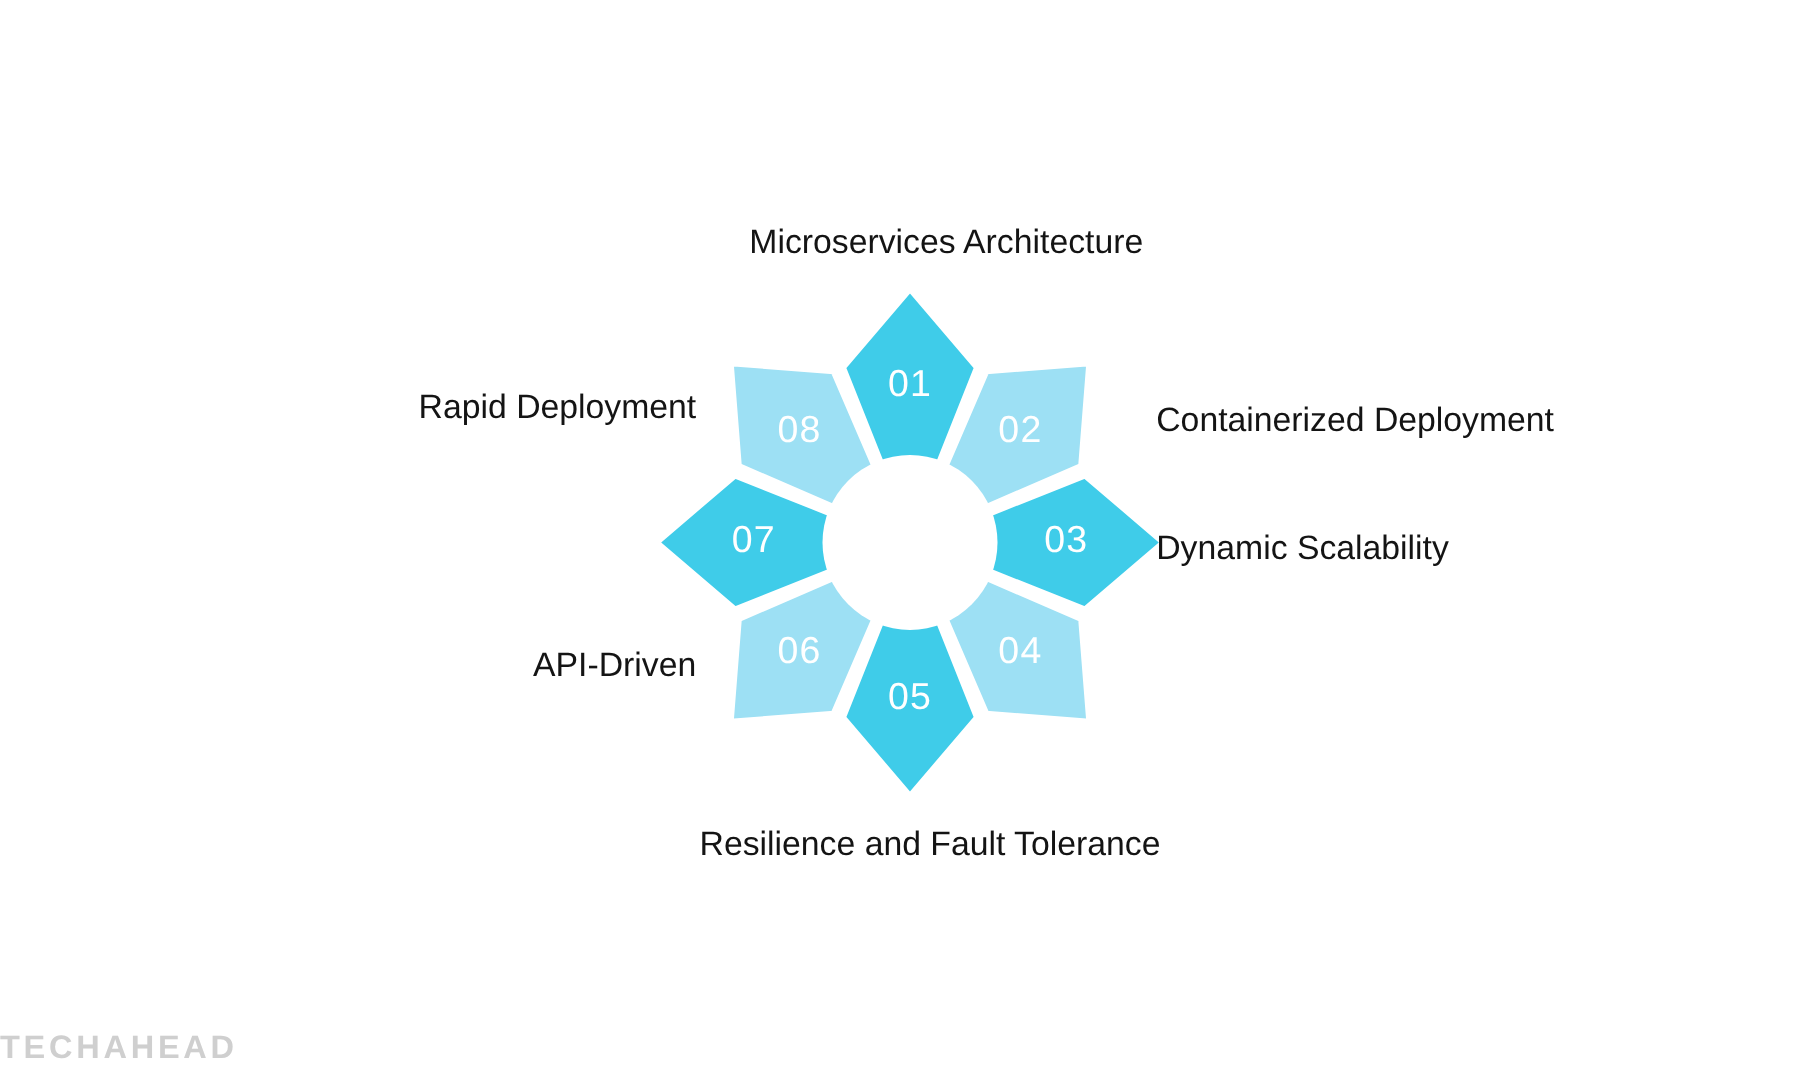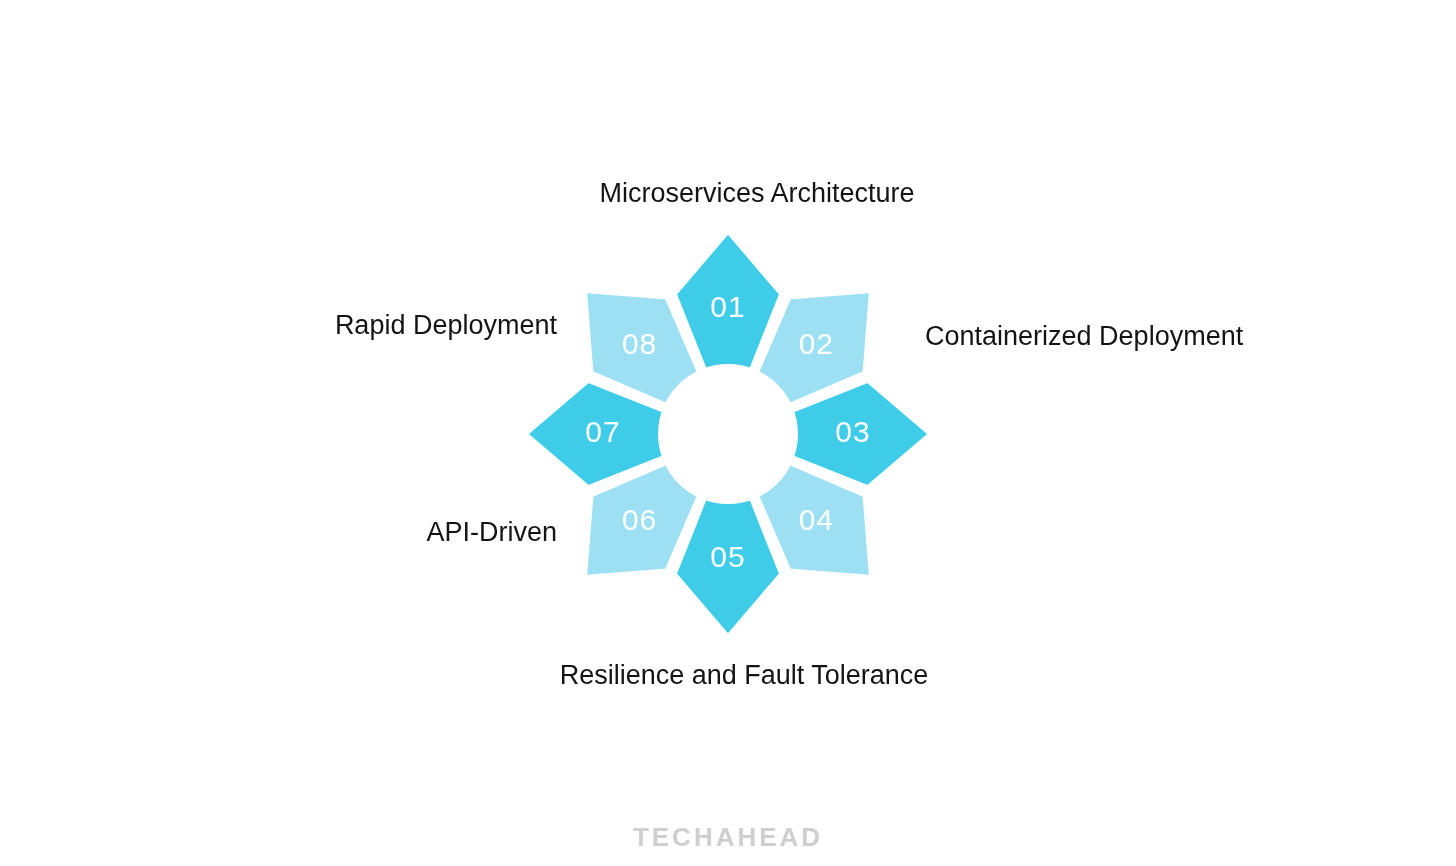--- a/index.html
+++ b/index.html
@@ -72,21 +72,20 @@
   .lr-03 { top: 422px; }
   .lr-04 { top: 516px; }
   .ll-08 { top: 309px; }
   .ll-07 { top: 422px; }
   .ll-06 { top: 516px; margin-left: 28px; }
   .watermark {
     position: absolute;
     left: 0;
     width: 1456px;
     top: 822px;
-    text-align: center;
     font-family: "Liberation Sans", sans-serif;
     font-size: 26px;
     font-weight: 700;
     letter-spacing: 3px;
     color: #cfcfcf;
   }
 </style>
 </head>
 <body>
 
@@ -112,20 +111,21 @@
         <text class="petal-number" x="728.00" y="559.00" fill="#FFFFFF">05</text>
         <text class="petal-number" x="639.61" y="522.39" fill="#FFFFFF">06</text>
         <text class="petal-number" x="603.00" y="434.00" fill="#FFFFFF">07</text>
         <text class="petal-number" x="639.61" y="345.61" fill="#FFFFFF">08</text>
       </g>
   </svg>
 
   <div class="label label-top">Microservices Architecture</div>
 
   <div class="label label-right lr-02">Containerized Deployment</div>
+  <div class="label label-right lr-03">Dynamic Scalability</div>
 
   <div class="label label-bottom">Resilience and Fault Tolerance</div>
 
   <div class="label label-left ll-06">API-Driven</div>
   <div class="label label-left ll-08">Rapid Deployment</div>
 
   <div class="watermark">TECHAHEAD</div>
 
 </div>
 

